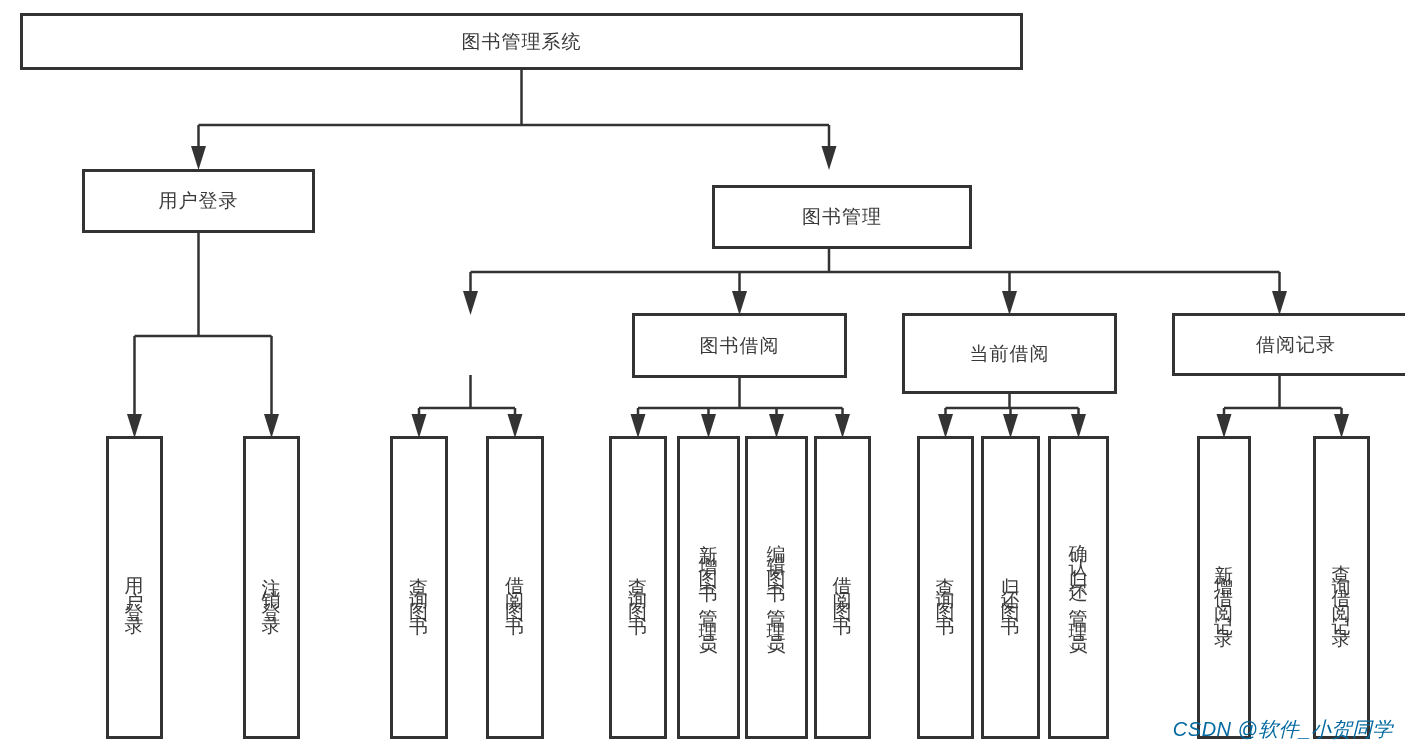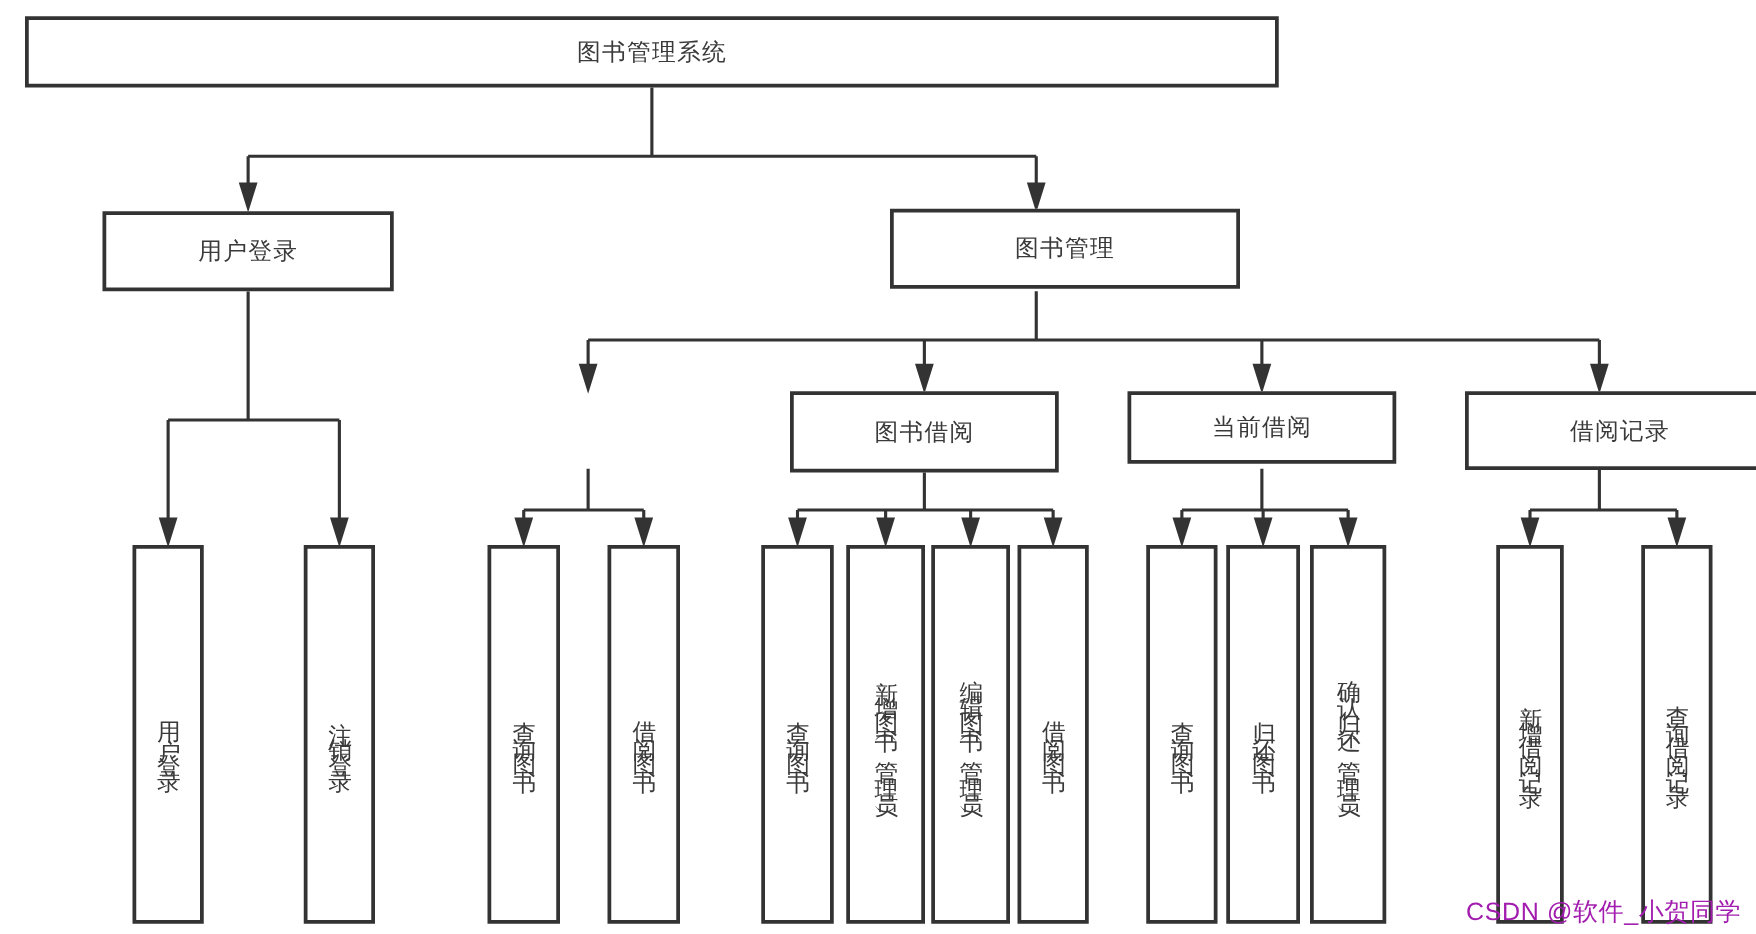--- a/index.html
+++ b/index.html
@@ -38,22 +38,23 @@
     letter-spacing:13px;
     white-space:nowrap;
   }
   .watermark{
     position:absolute;
     right:12px;
     bottom:4px;
     z-index:3;
     font-size:20px;
     letter-spacing:0.5px;
-    color:#a21caf;
+    color:#0369a1;
     white-space:nowrap;
+    font-style:italic;
   }
 </style>
 </head>
 <body>
 
 <div class="canvas">
 
   <svg class="wires" width="1405" height="747" viewBox="0 0 1405 747" aria-hidden="true">
 
     <path class="ln" d="M521.5 69V125 M198.5 125H829 M198.5 125V155 M829 125V155"></path>
@@ -81,28 +82,28 @@
                        M1216.5 414h15l-7.5 24z M1334 414h15l-7.5 24z"></path>
   </svg>
 
   <div class="box h" style="left:20px;top:13px;width:1003px;height:57px">
     <span>图书管理系统</span>
   </div>
 
   <div class="box h" style="left:82px;top:169px;width:233px;height:64px">
     <span>用户登录</span>
   </div>
-  <div class="box h" style="left:712px;top:167px;width:280px;height:64px">
+  <div class="box h" style="left:712px;top:185px;width:260px;height:64px">
     <span>图书管理</span>
   </div>
 
   <div class="box h" style="left:632px;top:313px;width:215px;height:65px">
     <span>图书借阅</span>
   </div>
-  <div class="box h" style="left:902px;top:313px;width:215px;height:58px">
+  <div class="box h" style="left:902px;top:313px;width:215px;height:81px">
     <span>当前借阅</span>
   </div>
   <div class="box h" style="left:1172px;top:313px;width:248px;height:63px">
     <span>借阅记录</span>
   </div>
 
   <div class="box v" style="left:106px;top:436px;width:57px;height:303px">
     <span>用户登录</span>
   </div>
   <div class="box v" style="left:243px;top:436px;width:57px;height:303px">

